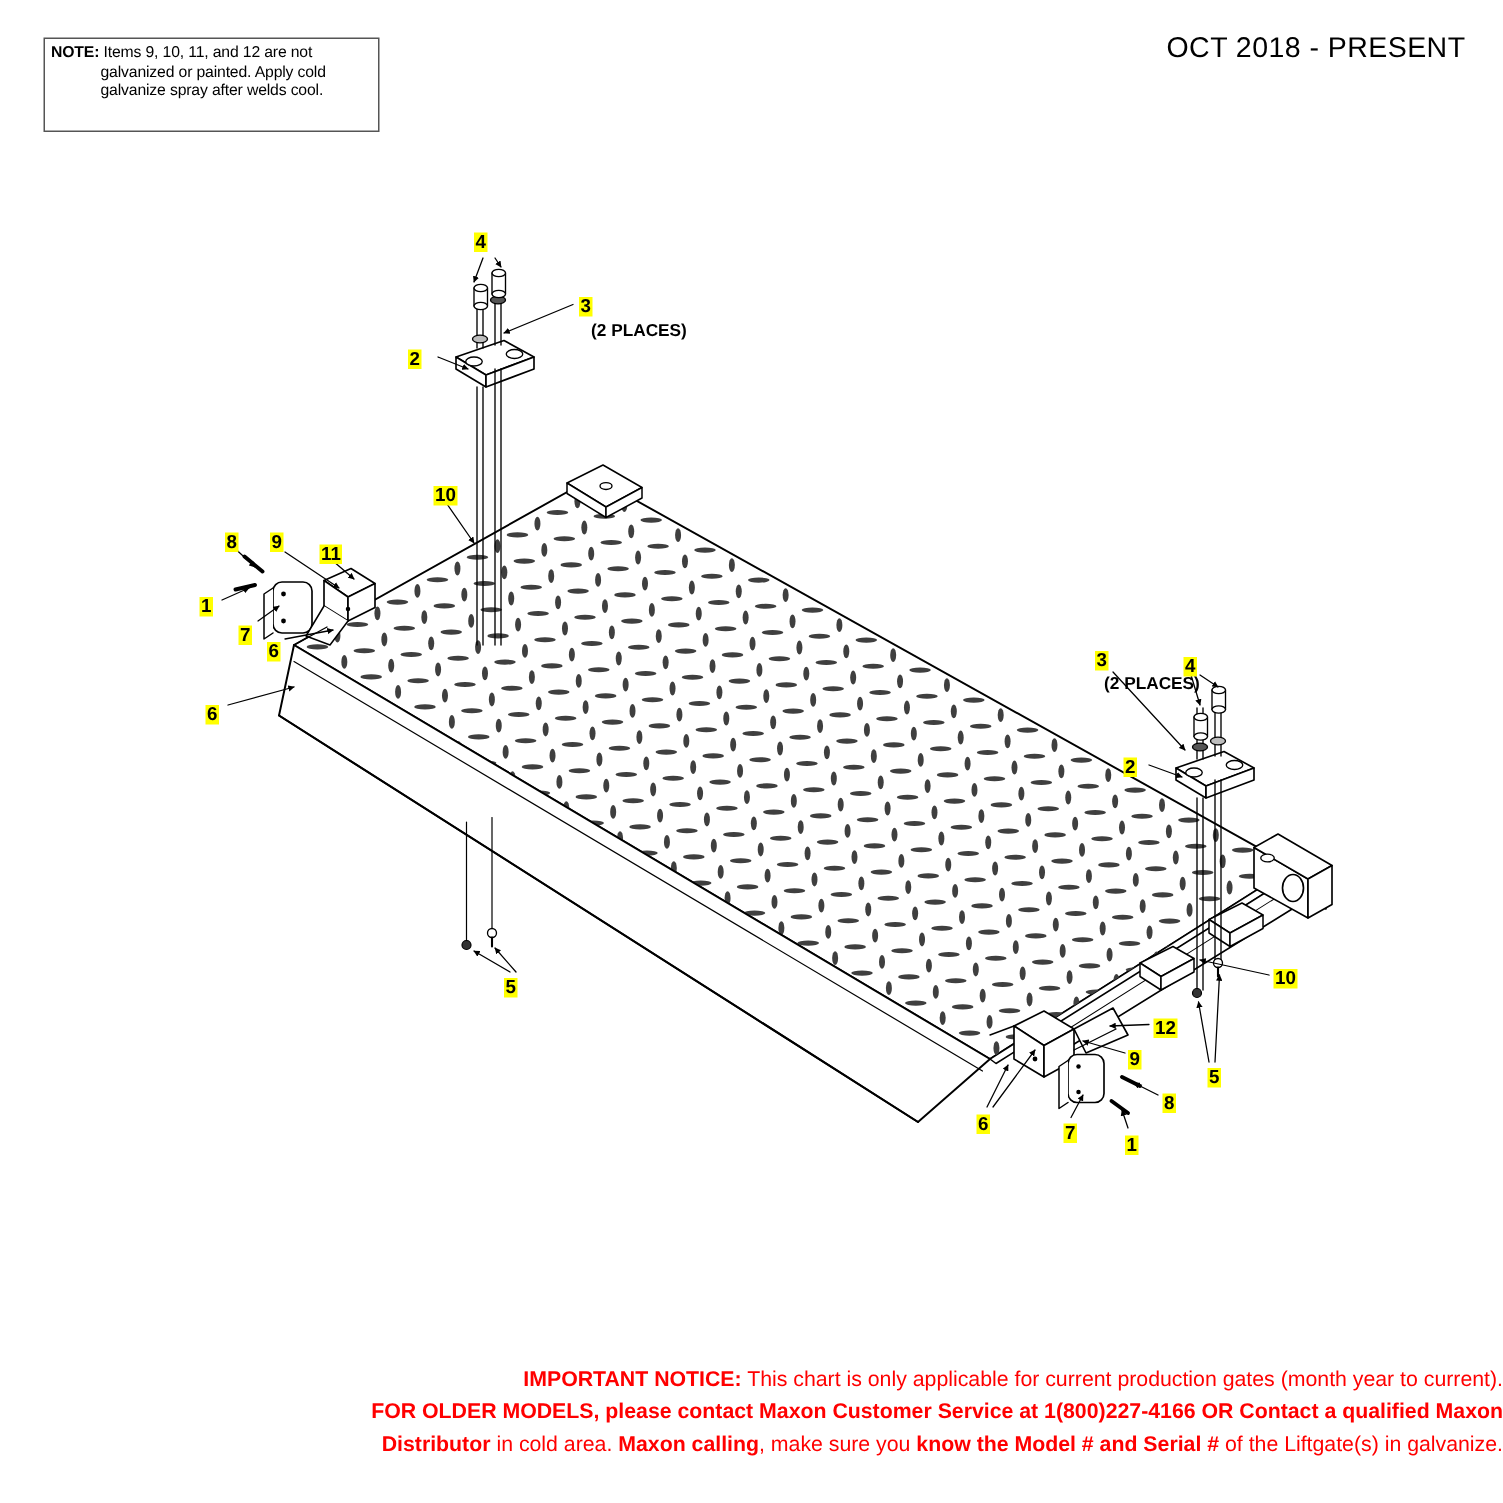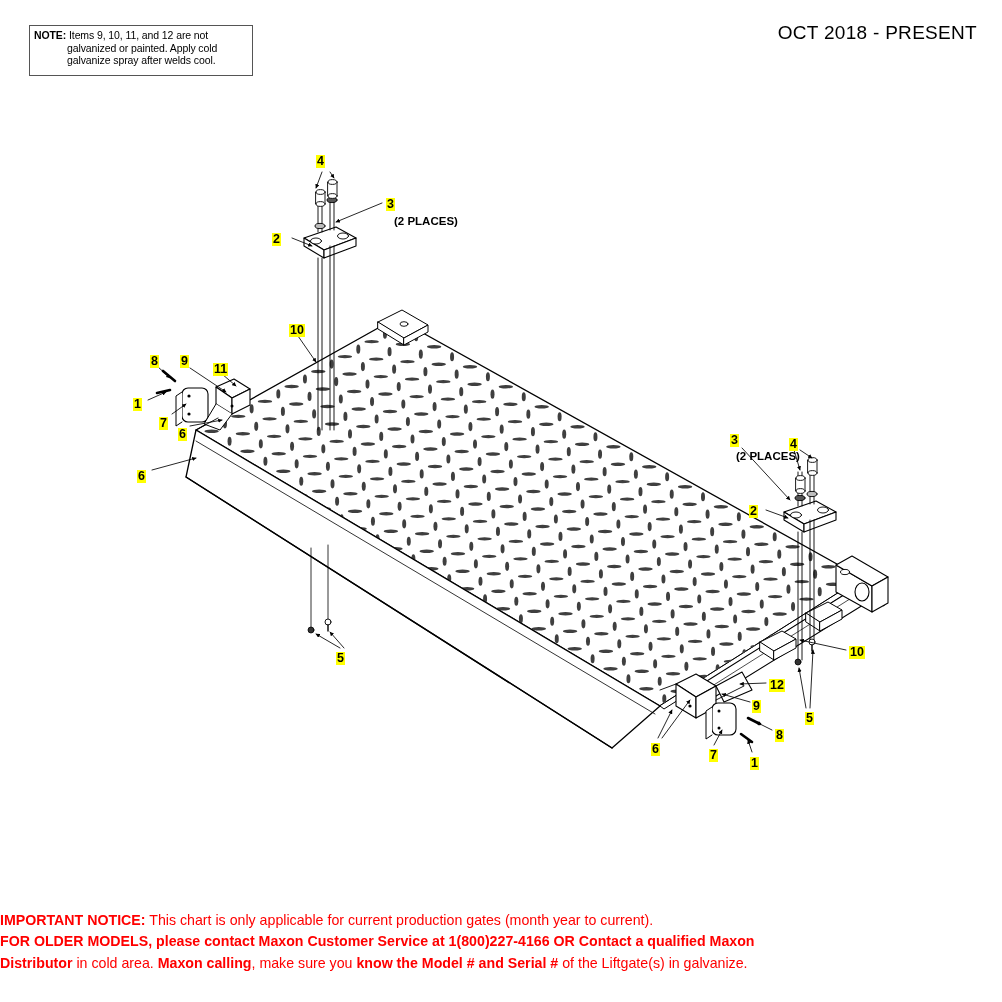--- a/index.html
+++ b/index.html
@@ -18,21 +18,21 @@
   }
 
   
   #note-box {
     position: absolute;
     left: 29px;
     top: 25px;
     width: 224px;
     border: 1px solid #555555;
     background: #ffffff;
-    padding: 3px 4px 8px 4px;
+    padding: 3px 4px 20px 4px;
     box-sizing: border-box;
   }
   .note-line {
     font-size: 10.5px;
     line-height: 12.6px;
     white-space: nowrap;
     letter-spacing: -0.1px;
   }
   .note-label {
     font-weight: bold;
@@ -85,21 +85,21 @@
     white-space: nowrap;
     padding-left: 36px;
   }
 
   
   #footer-notice {
     position: absolute;
     left: 0;
     right: 0;
     bottom: 28px;
-    text-align: left;
+    text-align: right;
     color: #ff0000;
     font-size: 14.2px;
     line-height: 21.5px;
   }
   #footer-notice .fl {
     display: block;
     white-space: nowrap;
   }
   #footer-notice b {
     font-weight: bold;

